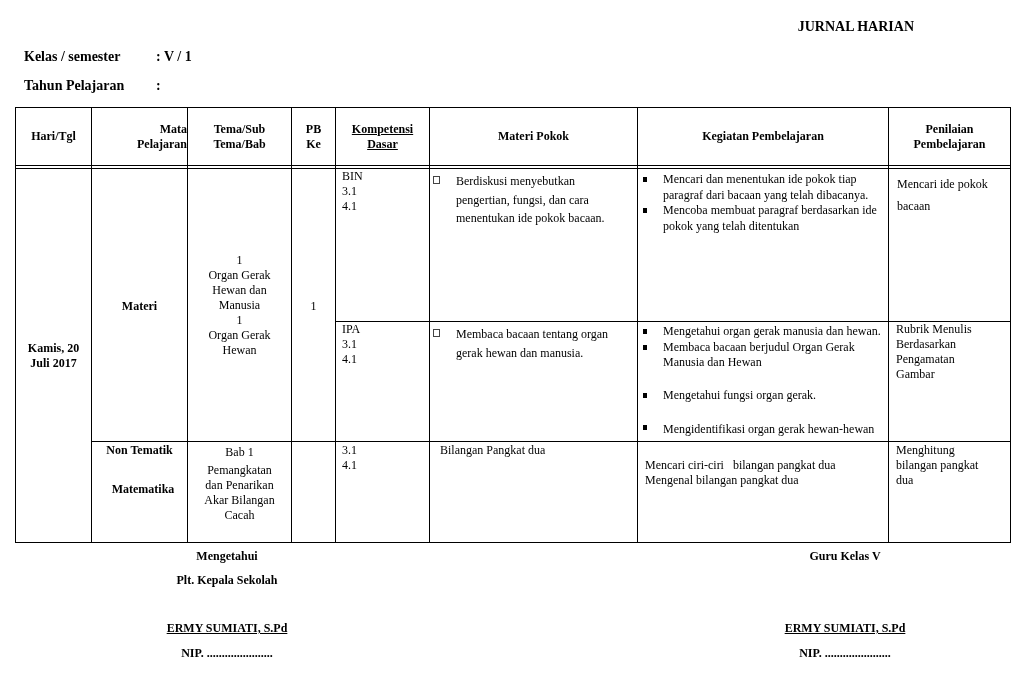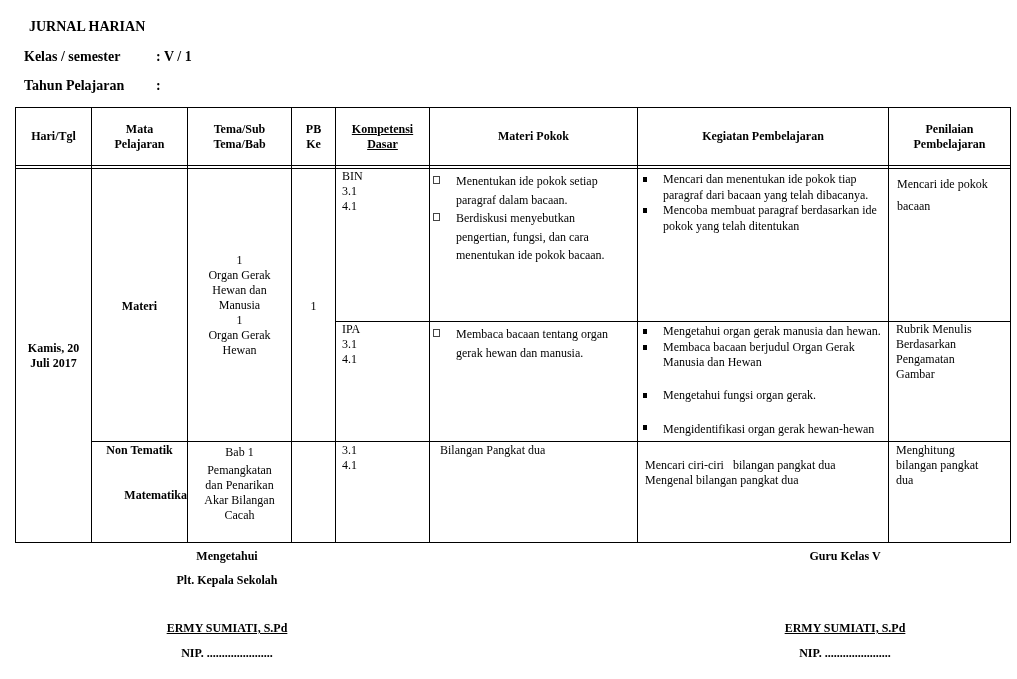--- a/index.html
+++ b/index.html
@@ -1,19 +1,19 @@
 <!DOCTYPE html>
 <html><head>
   <meta charset="utf-8">
   <style>
     html, body { margin:0; padding:0; background:#ffffff; }
     body { width:1017px; height:679px; position:relative; overflow:hidden;
            font-family:"Liberation Serif", "DejaVu Serif", serif; color:#000; }
     .abs { position:absolute; }
-    .title { left:0; width:914px; top:19px; text-align:left; font-weight:bold; font-size:14px;padding-left:29px; }
+    .title { left:0; width:914px; top:19px; text-align:right; font-weight:bold; font-size:14px; }
     .meta { left:24px; font-weight:bold; font-size:14px; }
     .meta .lbl { display:inline-block; width:132px; }
     .vl { position:absolute; background:#000; width:1px; }
     .hl { position:absolute; background:#000; height:1px; }
     .cell { position:absolute; font-size:12px; line-height:15px; }
     .hdr { font-weight:bold; text-align:center; display:flex; align-items:center; justify-content:center; flex-direction:column; }
     .center { text-align:center; }
     .bold { font-weight:bold; }
     .box-list, .sq-list { list-style:none; margin:0; padding:0; }
     .box-list li, .sq-list li { position:relative; padding-left:25px; }
@@ -48,21 +48,21 @@
   <div class="vl" style="left:291px; top:107px; height:436px;"></div>
   <div class="vl" style="left:335px; top:107px; height:436px;"></div>
   <div class="vl" style="left:429px; top:107px; height:436px;"></div>
   <div class="vl" style="left:637px; top:107px; height:436px;"></div>
   <div class="vl" style="left:888px; top:107px; height:436px;"></div>
   <div class="vl" style="left:1010px; top:107px; height:436px;"></div>
 
   <div class="cell hdr" style="left:16px; top:108px; width:75px; height:57px;">
     <span>Hari/Tgl</span>
   </div>
-  <div class="cell hdr" style="left:92px; top:108px; width:95px; height:57px;">
+  <div class="cell hdr" style="left:92px; top:108px; width:95px; height:57px;align-items:flex-end;">
     <span>Mata</span>
     <span>Pelajaran</span>
   </div>
   <div class="cell hdr" style="left:188px; top:108px; width:103px; height:57px;">
     <span>Tema/Sub</span>
     <span>Tema/Bab</span>
   </div>
   <div class="cell hdr" style="left:292px; top:108px; width:43px; height:57px;">
     <span>PB</span>
     <span>Ke</span>
@@ -102,21 +102,21 @@
   <div class="cell center" style="left:292px; top:299px; width:43px;">1</div>
 
   <div class="cell" style="left:342px; top:169px; width:85px;">
     <div>BIN</div>
     <div>3.1</div>
     <div>4.1</div>
   </div>
 
   <div class="cell" style="left:431px; top:172px; width:200px; line-height:18.5px;">
     <ul class="box-list">
-      <li><span class="mk"></span><span>Menentukan ide pokok setiap paragraf dalam bacaan.</span></li>
+      <li><span class="mk"></span></li>
       <li><span class="mk"></span></li>
       <li><span class="mk"></span><span>Berdiskusi menyebutkan pengertian, fungsi,  dan cara menentukan ide pokok bacaan.</span></li>
     </ul>
   </div>
 
   <div class="cell" style="left:638px; top:172px; width:250px; line-height:15.5px;">
     <ul class="sq-list">
       <li><span class="mk"></span><span>Mencari dan menentukan ide pokok tiap paragraf dari bacaan yang telah dibacanya.</span></li>
       <li><span class="mk"></span><span>Mencoba membuat paragraf berdasarkan ide pokok yang telah ditentukan</span></li>
     </ul>
@@ -150,21 +150,21 @@
 
   <div class="cell" style="left:896px; top:322px; width:112px;">
     <div>Rubrik Menulis</div>
     <div>Berdasarkan</div>
     <div>Pengamatan</div>
     <div>Gambar</div>
   </div>
 
   <div class="cell bold center" style="left:92px; top:443px; width:95px;">
     <div>Non Tematik</div>
-    <div style="margin-top:30px; text-align:right; padding-left:7px;">Matematika</div>
+    <div style="margin-top:24px; text-align:center; padding-left:7px;">Matematika</div>
   </div>
 
   <div class="cell center" style="left:188px; top:445px; width:103px;">
     <div style="margin-bottom:3px;">Bab 1</div>
     <div>Pemangkatan</div>
     <div>dan Penarikan</div>
     <div>Akar Bilangan</div>
     <div>Cacah</div>
   </div>
 

